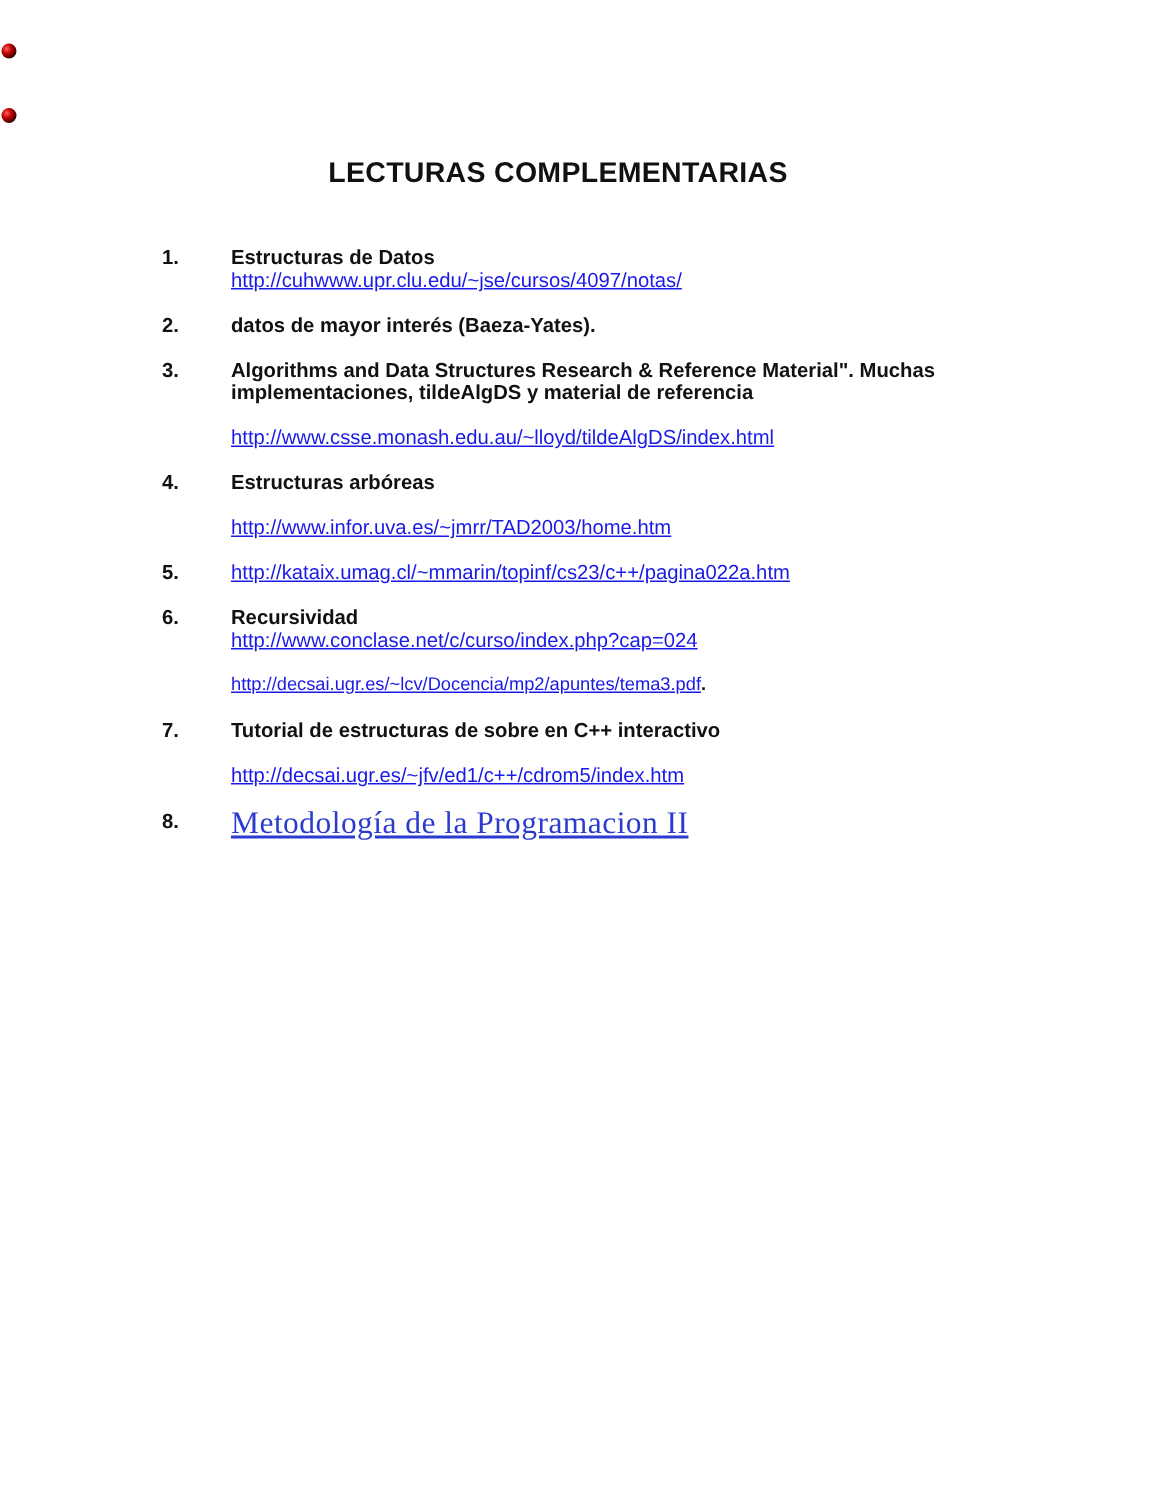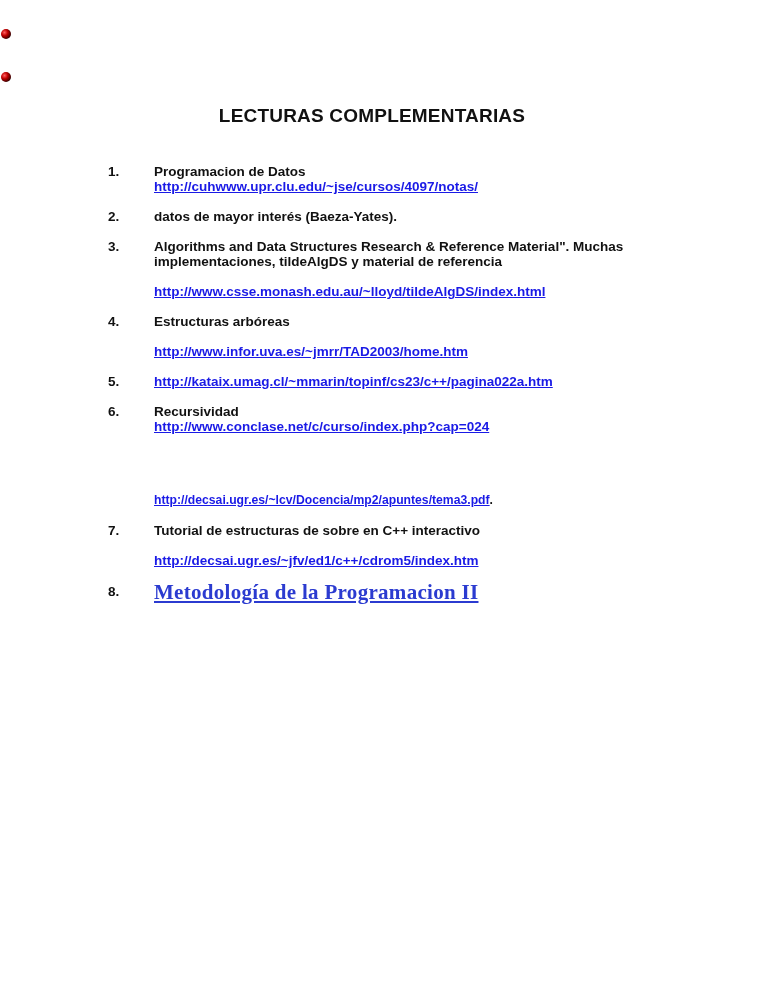--- a/index.html
+++ b/index.html
@@ -7,38 +7,38 @@
          font-family: "Liberation Sans", sans-serif; color: #111111; }
   .bullet { position: absolute; width: 10px; height: 10px; border-radius: 50%;
             background: radial-gradient(circle at 35% 35%, #ff6060 0%, #c00000 35%, #300000 75%, #000 100%); }
   .b1 { left: 1px; top: 29px; }
   .b2 { left: 1px; top: 72px; }
   h1 { position: absolute; top: 105px; left: 0; width: 744px; margin: 0; text-align: center;
        font-size: 19px; font-weight: bold; letter-spacing: 0.2px; color: #111; }
   ol { position: absolute; top: 164px; left: 108px; margin: 0; padding: 0; list-style: none; width: 620px; }
   li { position: relative; padding-left: 46px; font-size: 13.5px; font-weight: bold; line-height: 15px; }
   .num { position: absolute; left: 0; top: 0; }
-  a { color: #1a1ae6; text-decoration: underline; font-weight: bold; }
+  a { color: #1a1ae6; text-decoration: underline; font-weight: normal; }
   .gap { height: 15px; }
-  .small { font-size: 12.2px; margin-top: 44px; }
+  .small { font-size: 12.2px; }
   .serif { font-family: "Liberation Serif", serif; font-size: 21px; color: #2b3bd0; letter-spacing: 0.3px; }
   .dot { color: #111; }
 </style>
 </head>
 <body>
 
 <span class="bullet b1"></span>
 <span class="bullet b2"></span>
 
 <h1>LECTURAS COMPLEMENTARIAS</h1>
 
 <ol>
   <li>
     <span class="num">1.</span>
-    <div>Programacion de Datos</div>
+    <div>Estructuras de Datos</div>
     <div><a href="#">http://cuhwww.upr.clu.edu/~jse/cursos/4097/notas/</a></div>
   </li>
   <li class="gap"></li>
 
   <li>
     <span class="num">2.</span>
     <div>datos de mayor interés (Baeza-Yates).</div>
   </li>
   <li class="gap"></li>
 

